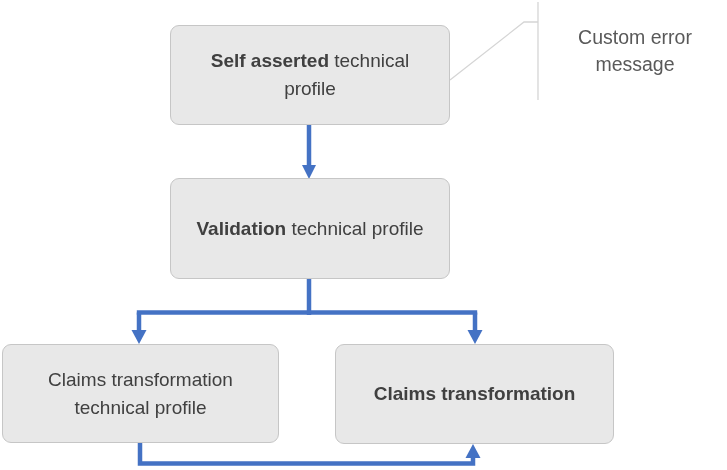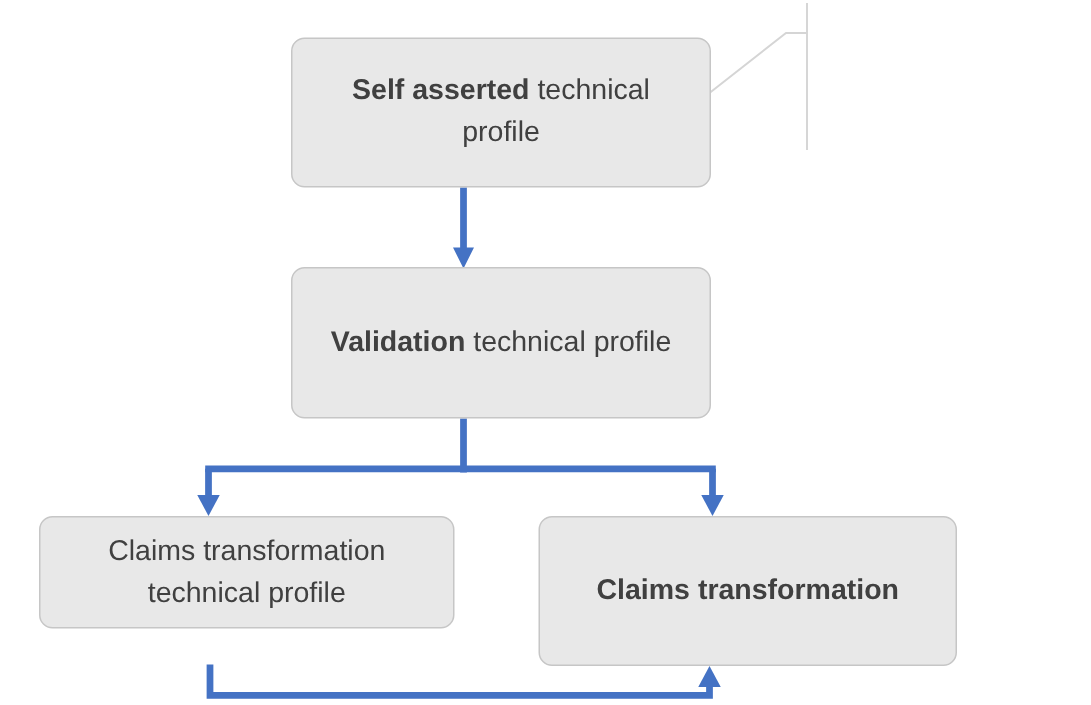--- a/index.html
+++ b/index.html
@@ -24,26 +24,25 @@
     border-radius: 9px;
     box-sizing: border-box;
     display: flex;
     align-items: center;
     justify-content: center;
     text-align: center;
     color: var(--node-text, #404040);
     font-size: 19px;
     line-height: 28px;
     padding: 0 14px;
-    margin-left: 24px;
   }
   .node .bold { font-weight: bold; }
   #node-self-asserted { left: 170px; top: 25px;  width: 280px; height: 100px; }
   #node-validation    { left: 170px; top: 178px; width: 280px; height: 101px; padding: 16px 20px; }
-  #node-claims-tp     { left: 2px;   top: 344px; width: 277px; height: 75px; }
+  #node-claims-tp     { left: 2px;   top: 344px; width: 277px; height: 99px; }
   #node-claims        { left: 335px; top: 344px; width: 279px; height: 100px; }
   .callout-text {
     position: absolute;
     left: 543px; top: 24px; width: 184px;
     text-align: center;
     color: var(--callout-text, #595959);
     font-size: 19.5px;
     line-height: 27px;
   }
   .gray-line {
@@ -92,14 +91,15 @@
   </div>
 
   <div class="node" id="node-claims-tp">
     <div class="node-label"><span class="bold"></span><span>Claims transformation technical profile</span></div>
   </div>
 
   <div class="node" id="node-claims">
     <div class="node-label"><span class="bold">Claims transformation</span><span></span></div>
   </div>
 
+  <div class="callout-text">Custom error message</div>
 
 </div>
 
 </body></html>

